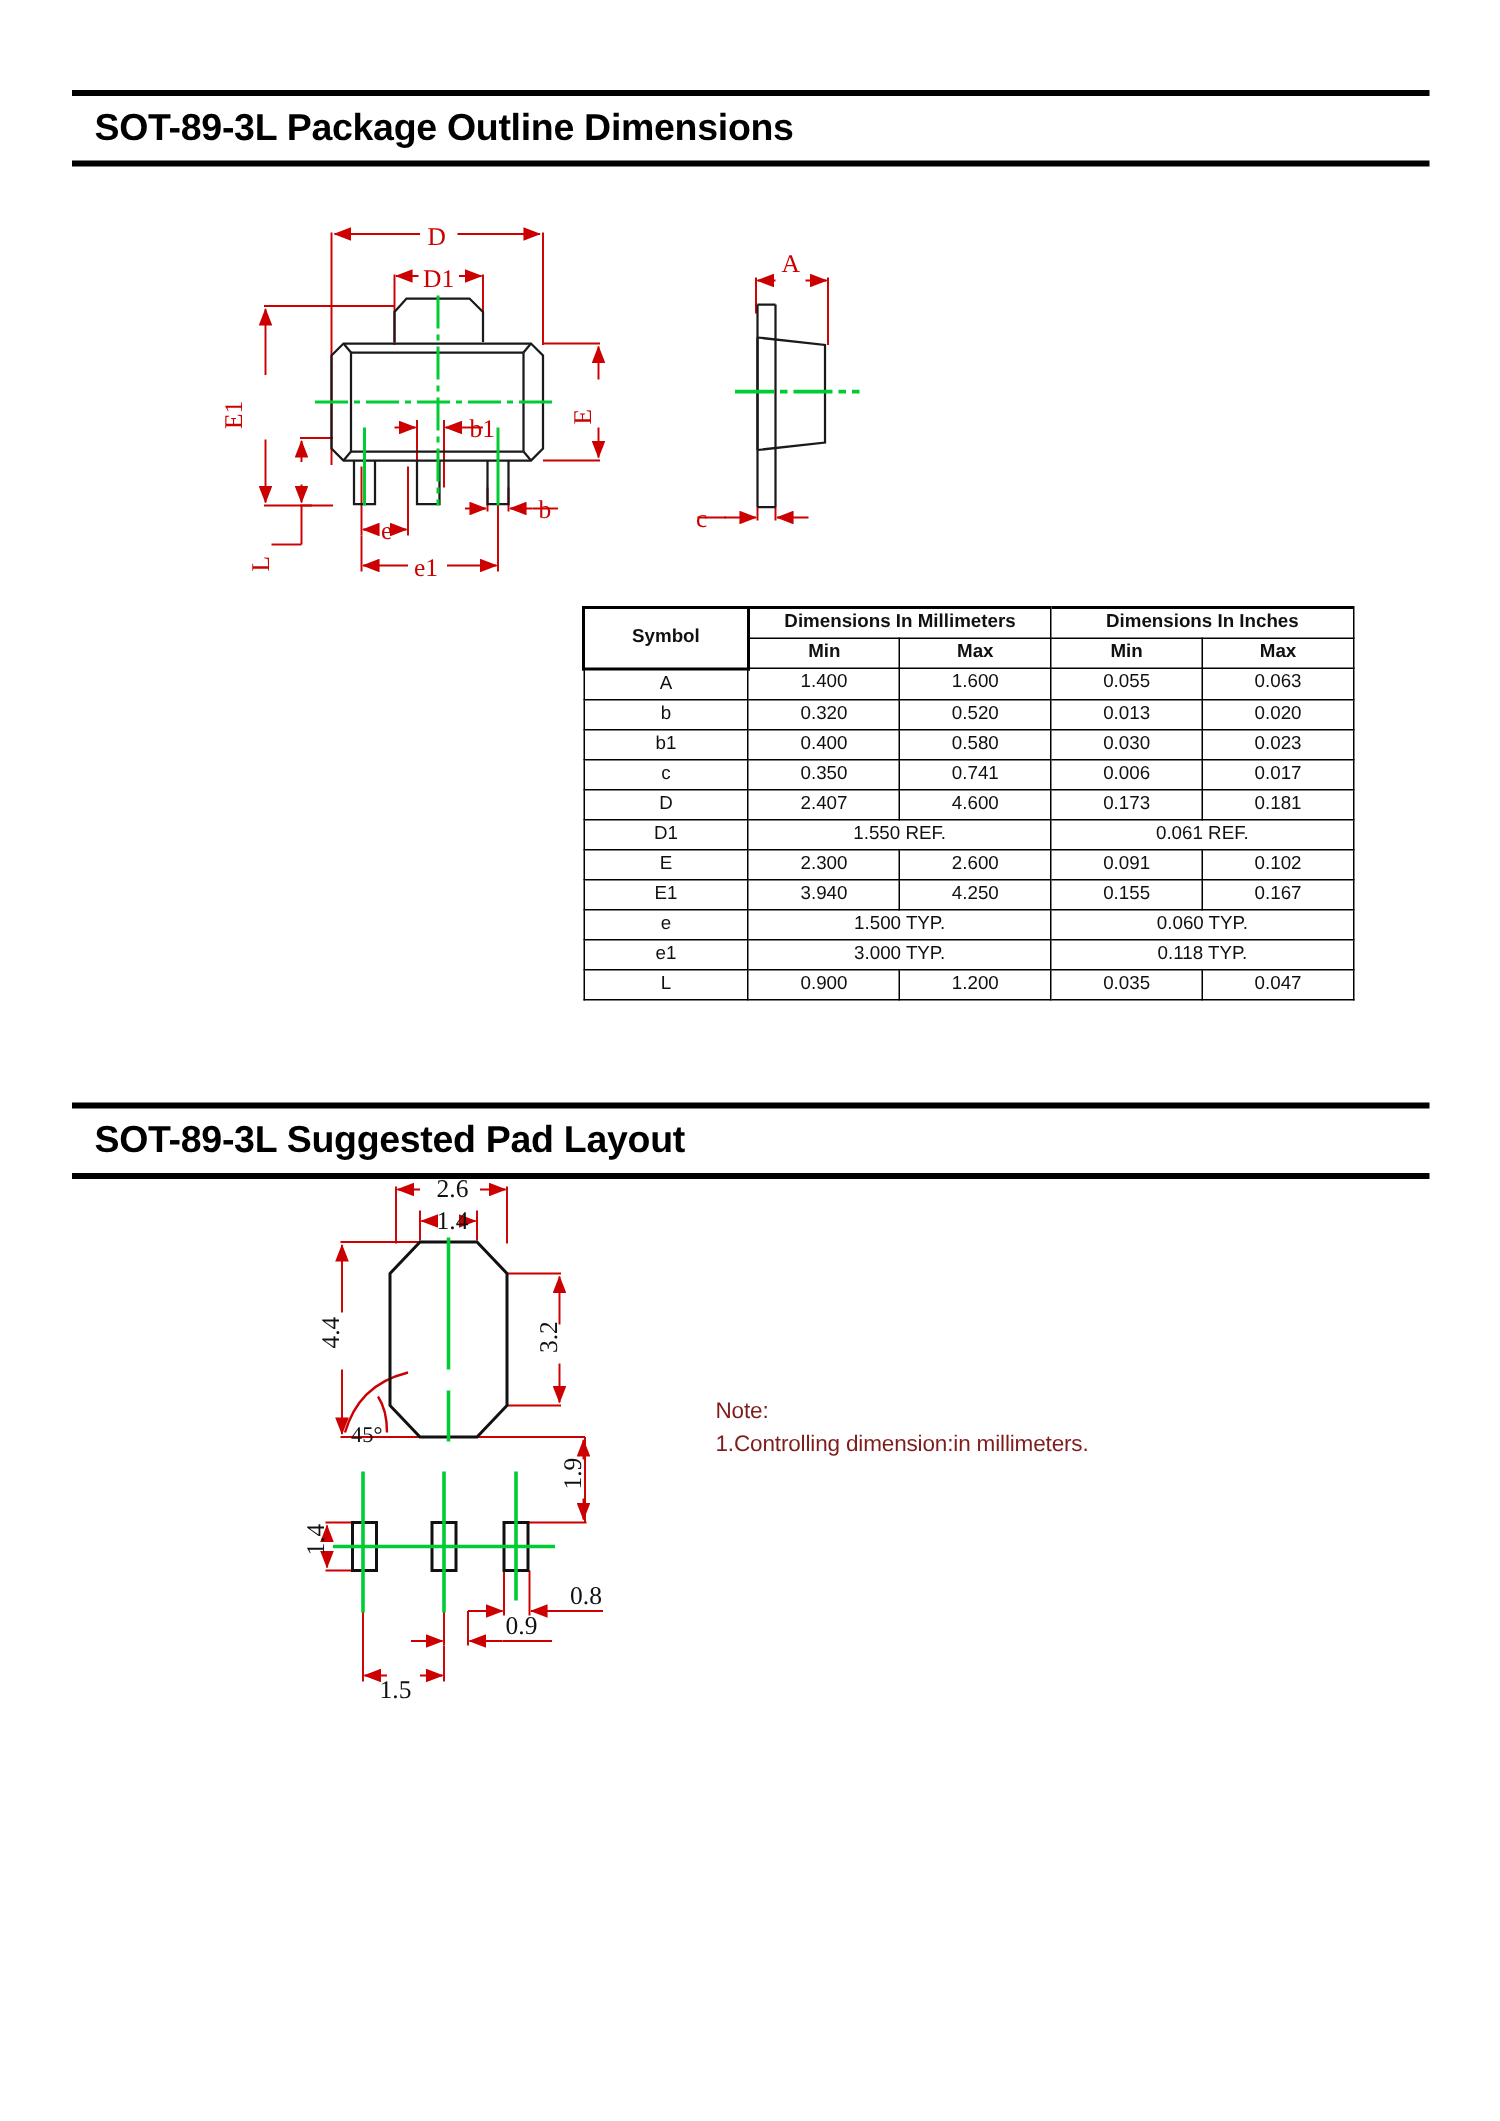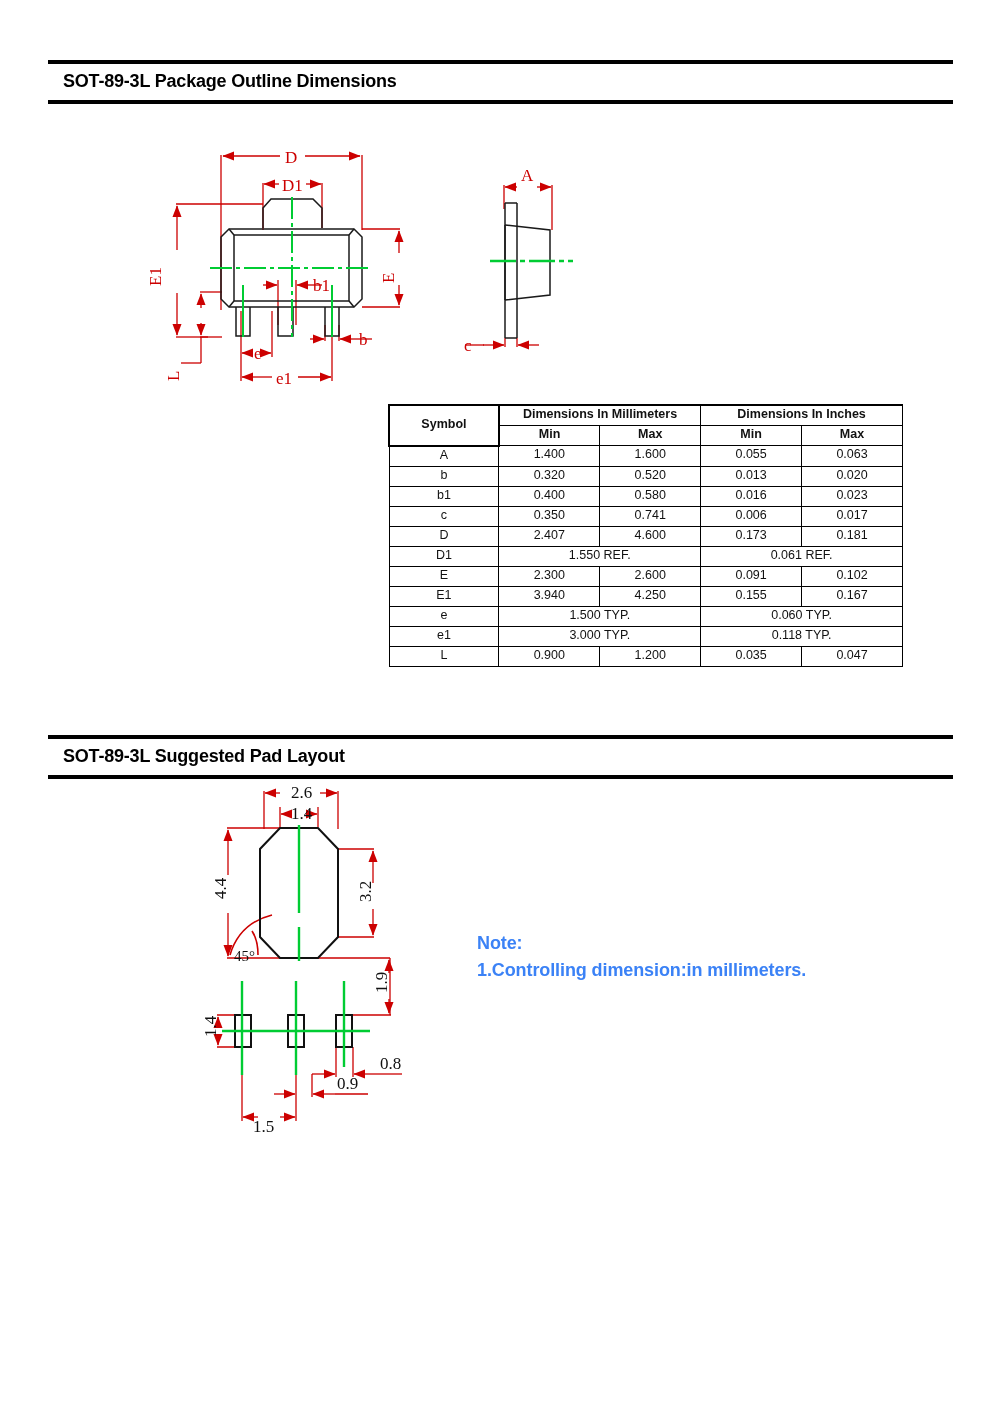--- a/index.html
+++ b/index.html
@@ -26,21 +26,21 @@
     height: 4px;
     background: #000;
     width: 100%;
   }
   .section-head .rule-bot {
     height: 4px;
     background: #000;
     width: 100%;
   }
   .section-head .head-text {
-    font-size: 18px;
+    font-size: 25px;
     font-weight: bold;
     letter-spacing: -0.2px;
     padding: 8px 0 9px 15px;
     line-height: 1.05;
     white-space: nowrap;
   }
 
   #head-outline { top: 60px; }
   #head-pad { top: 735px; }
 
@@ -82,25 +82,25 @@
   table.dim .outer { border-width: 2px; margin-top: 30px; }
   table.dim tr.hdr th { border-top: 2px solid #000; }
   col.c-sym { width: 21.4%; }
   col.c-v   { width: 19.65%; }
 
   
   #notes {
     position: absolute;
     left: 477px;
     top: 930px;
-    font-size: 18px;
-    font-weight: bold;
+    font-size: 15px;
+    font-weight: normal;
     line-height: 1.48;
     white-space: nowrap;
-    color: #3b82f6;
+    color: #7f1d1d;
   }
   #notes div { letter-spacing: -0.1px; }
 </style>
 </head>
 <body>
 
 <div class="section-head" id="head-outline">
   <div class="rule-top"></div>
   <div class="head-text">SOT-89-3L Package Outline Dimensions</div>
   <div class="rule-bot"></div>
@@ -295,21 +295,21 @@
           <td>b</td>
           <td>0.320</td>
           <td>0.520</td>
           <td>0.013</td>
           <td>0.020</td>
         </tr>
         <tr>
           <td>b1</td>
           <td>0.400</td>
           <td>0.580</td>
-          <td>0.016</td>
+          <td>0.030</td>
           <td>0.023</td>
         </tr>
         <tr>
           <td>c</td>
           <td>0.350</td>
           <td>0.741</td>
           <td>0.006</td>
           <td>0.017</td>
         </tr>
         <tr>

